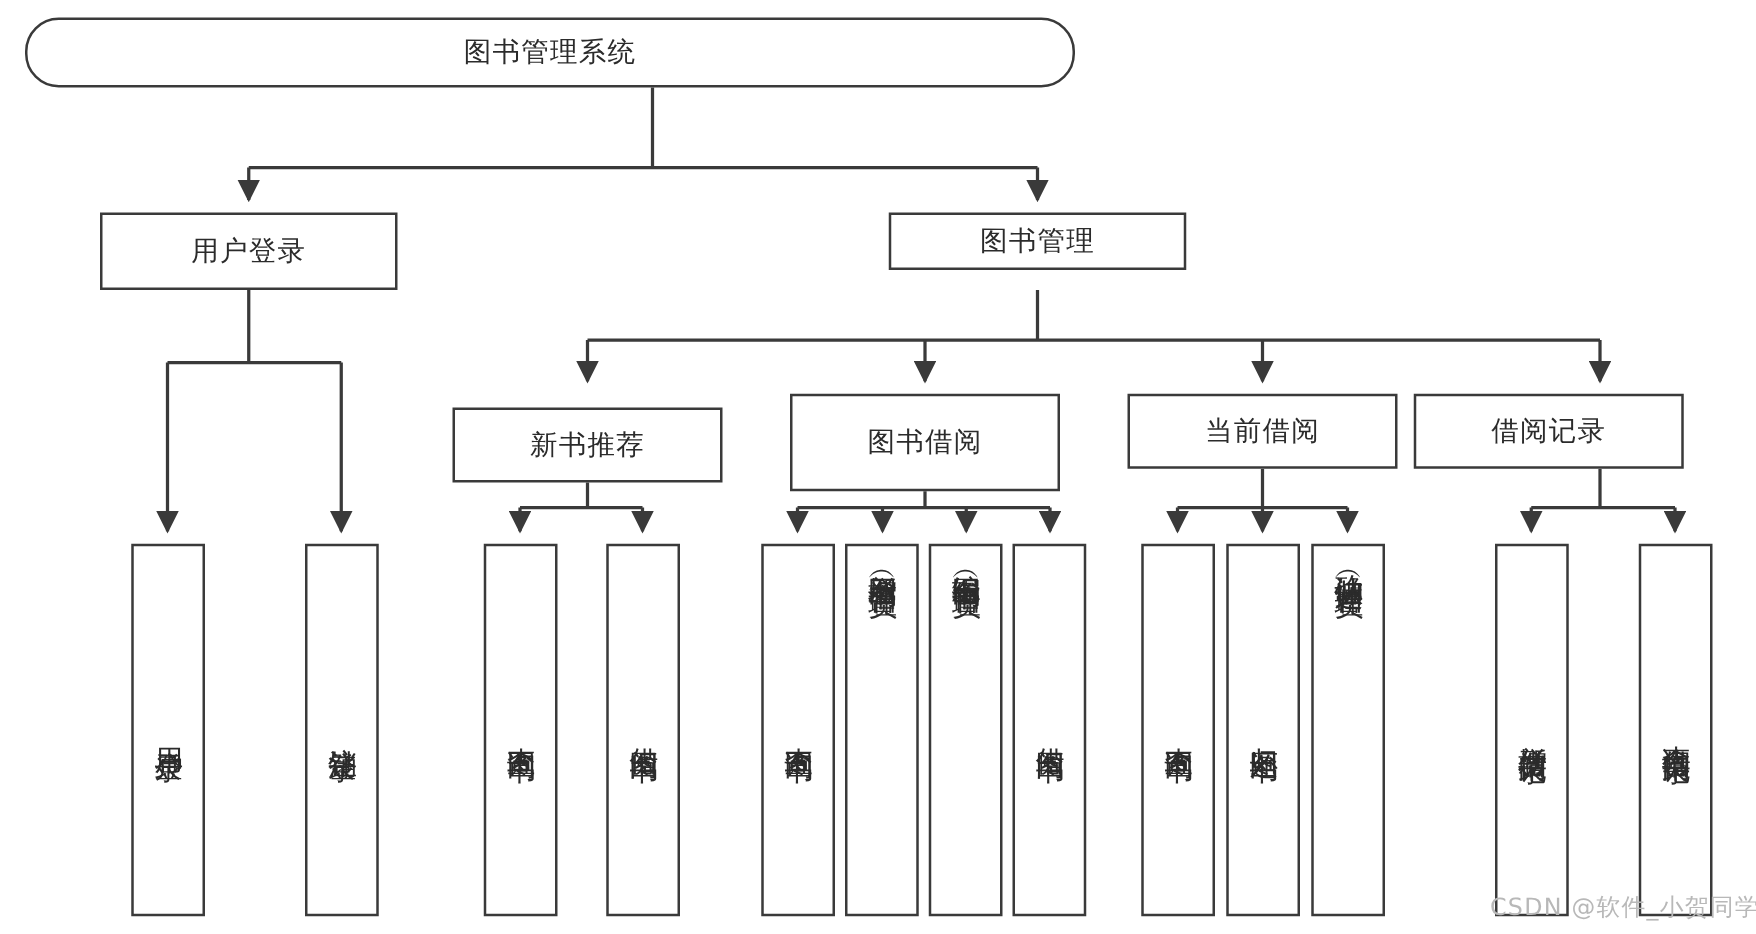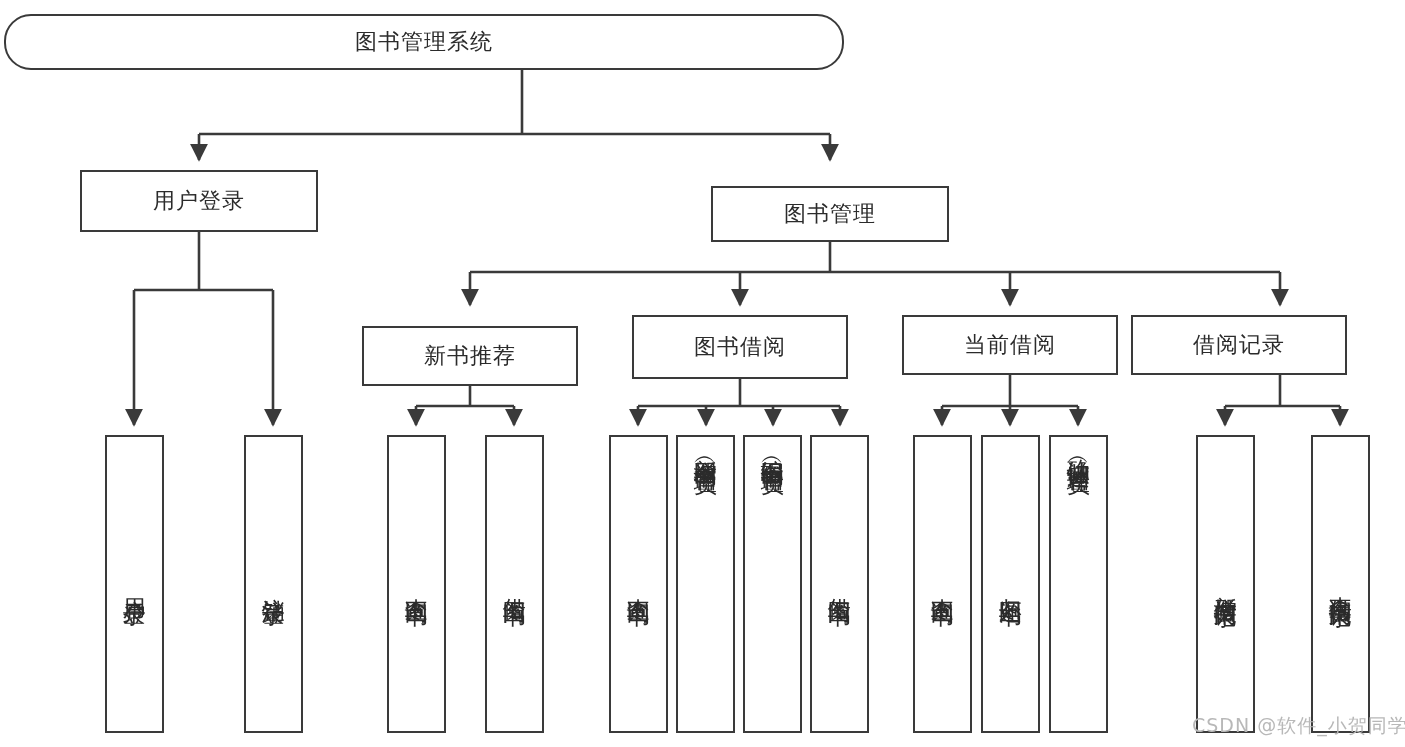--- a/index.html
+++ b/index.html
@@ -111,35 +111,35 @@
       <path d="M 1010,406 L 1010,425" marker-end="url(#arrow)"></path>
       <path d="M 1078,406 L 1078,425" marker-end="url(#arrow)"></path>
 
       <path d="M 1280,375 L 1280,406"></path>
       <path d="M 1225,406 L 1340,406"></path>
       <path d="M 1225,406 L 1225,425" marker-end="url(#arrow)"></path>
       <path d="M 1340,406 L 1340,425" marker-end="url(#arrow)"></path>
     </g>
   </svg>
 
-  <div class="node-box node-h" style="left:4px; top:14px; width:840px; height:56px;border-radius:27px;">
+  <div class="node-box node-h" style="left:20px; top:14px; width:840px; height:56px;border-radius:27px;">
     <span>图书管理系统</span>
   </div>
 
   <div class="node-box node-h" style="left:80px; top:170px; width:238px; height:62px;">
     <span>用户登录</span>
   </div>
-  <div class="node-box node-h" style="left:711px; top:186px; width:238px; height:56px;justify-content:center;">
+  <div class="node-box node-h" style="left:711px; top:170px; width:238px; height:46px;justify-content:center;">
     <span>图书管理</span>
   </div>
 
   <div class="node-box node-h" style="left:362px; top:326px; width:216px; height:60px;">
     <span>新书推荐</span>
   </div>
-  <div class="node-box node-h" style="left:632px; top:315px; width:216px; height:64px;">
+  <div class="node-box node-h" style="left:632px; top:315px; width:216px; height:78px;">
     <span>图书借阅</span>
   </div>
   <div class="node-box node-h" style="left:902px; top:315px; width:216px; height:60px;">
     <span>当前借阅</span>
   </div>
   <div class="node-box node-h" style="left:1131px; top:315px; width:216px; height:60px;">
     <span>借阅记录</span>
   </div>
 
   <div class="node-box node-v center" style="left:105px; top:435px; width:59px; height:298px;">

